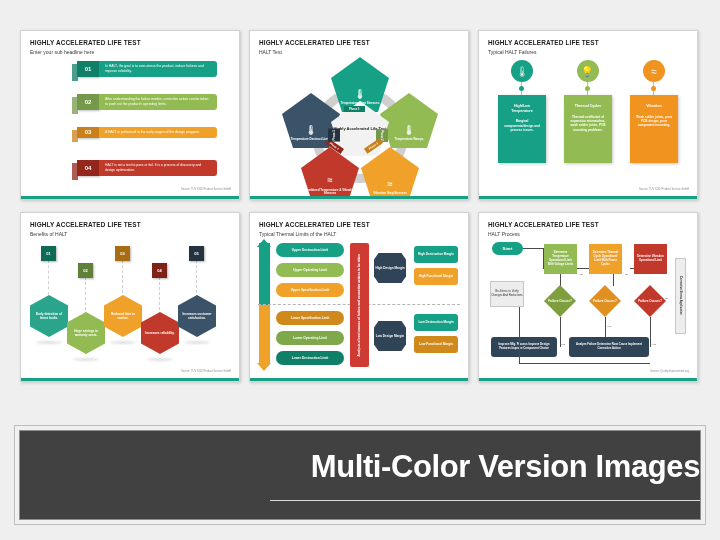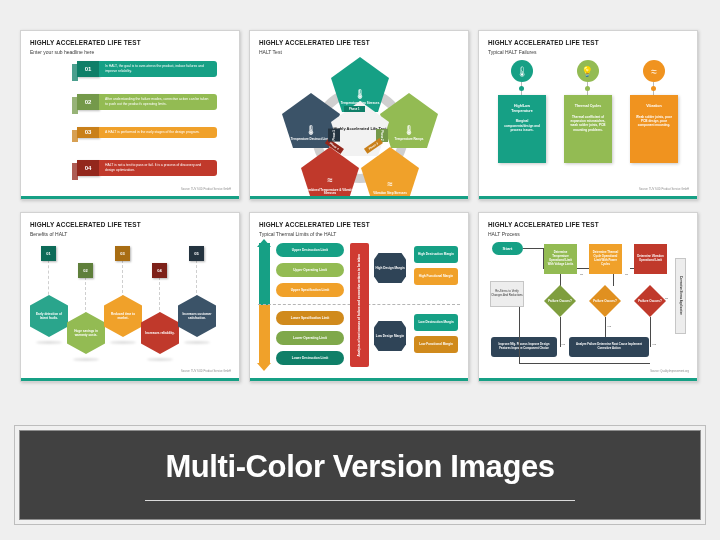--- a/index.html
+++ b/index.html
@@ -192,21 +192,21 @@
   .ln { position: absolute; background: #4a4a4a; }
 
   
   .banner {
     position: absolute; left: 14px; top: 425px; width: 692px; height: 100px;
     background: #f0f0f0; border: 1px solid #bdbdbd; padding: 4px;
   }
   .banner-inner {
     width: 100%; height: 100%; background: #414141;
     border: 1px solid #8e8e8e;
-    display: flex; flex-direction: column; align-items: center; justify-content: center;
+    display: flex; flex-direction: column; align-items: flex-end; justify-content: center;
   }
   .banner-title {
     color: #fff; font-size: 31px; font-weight: bold; letter-spacing: -.4px;
   }
   .banner-rule { width: 430px; height: 1px; background: #dadada; margin-top: 15px; }
 </style>
 </head>
 <body>
 
 <div class="page">

